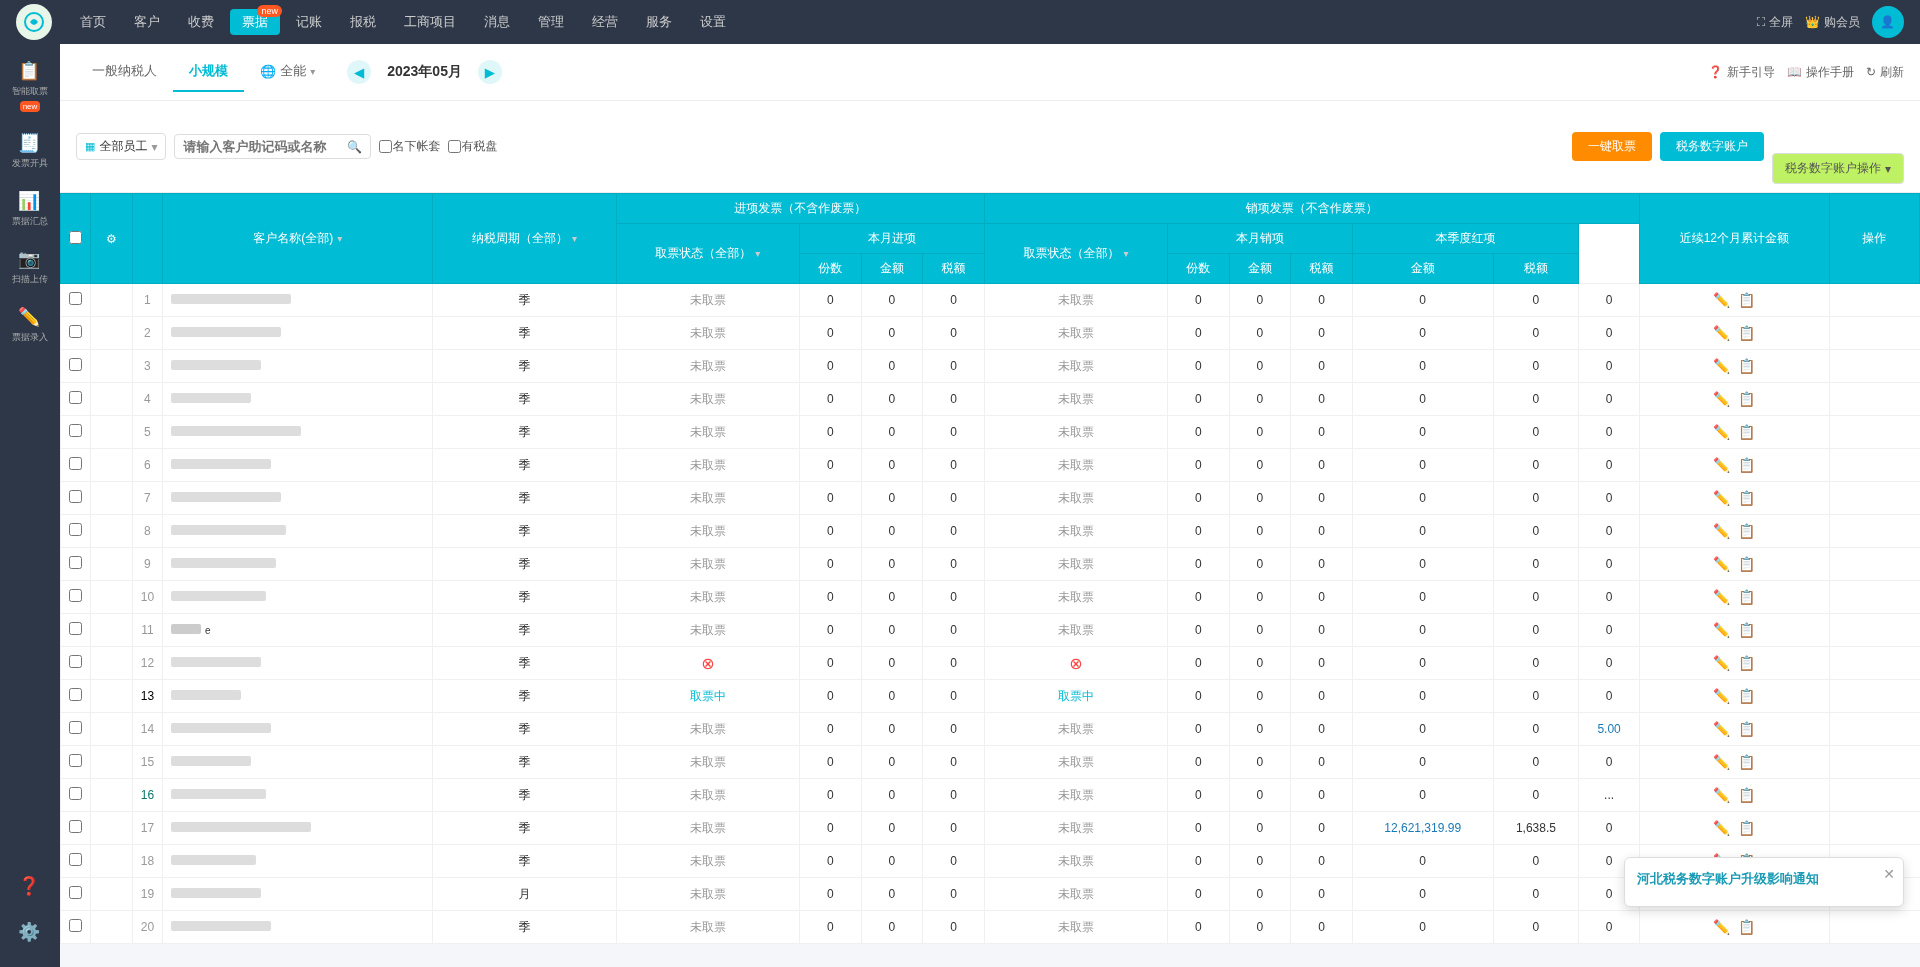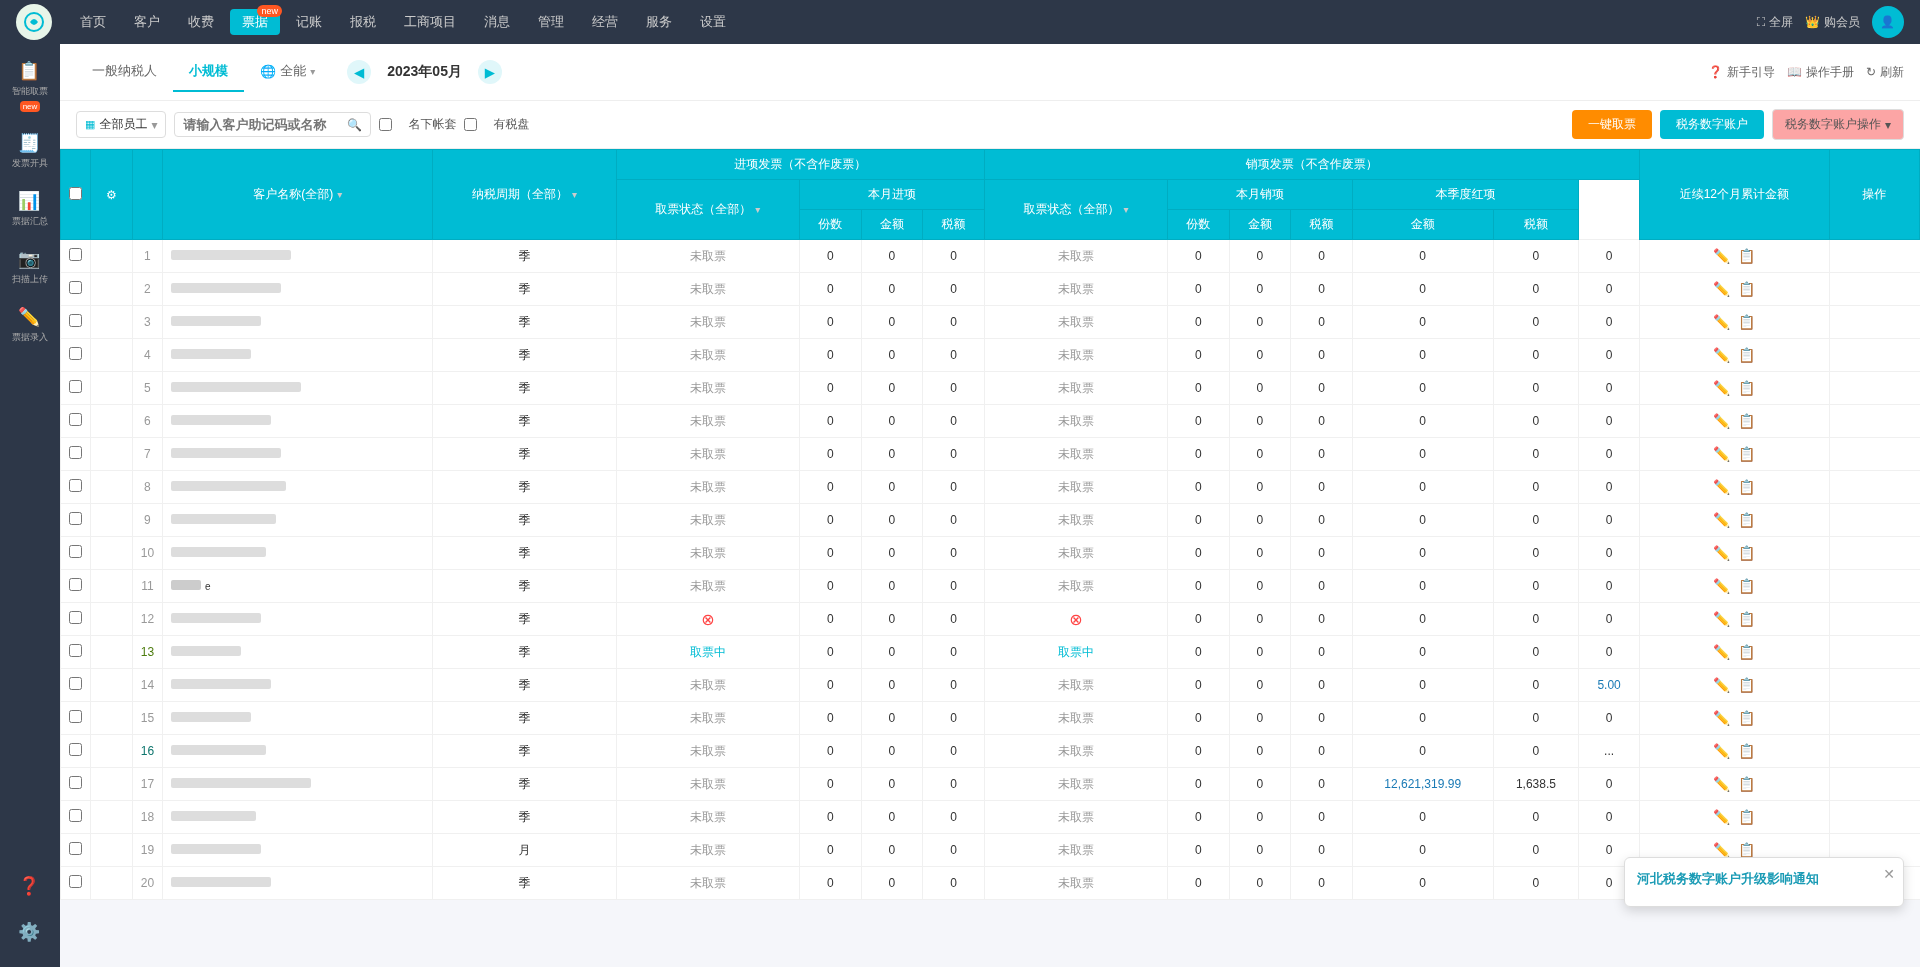--- a/index.html
+++ b/index.html
@@ -34,24 +34,24 @@
     .month-nav { display: flex; align-items: center; gap: 8px; background: #fff; }
     .month-btn { width: 24px; height: 24px; border-radius: 50%; background: #e0f7fa; border: none; cursor: pointer; display: flex; align-items: center; justify-content: center; color: #00bcd4; }
     .month-display { font-size: 14px; font-weight: bold; color: #333; padding: 0 8px; }
 
     
     .filter-bar { background: #fff; padding: 8px 16px; display: flex; align-items: center; gap: 8px; border-bottom: 1px solid #eee; }
     .filter-select { display: flex; align-items: center; gap: 4px; border: 1px solid #ddd; border-radius: 4px; padding: 4px 8px; font-size: 12px; cursor: pointer; background: #fff; }
     .filter-select .arrow { color: #999; }
     .search-box { display: flex; align-items: center; border: 1px solid #ddd; border-radius: 4px; padding: 4px 8px; background: #fff; gap: 4px; }
     .search-box input { border: none; outline: none; font-size: 13px; width: 160px; color: #999; font-weight: bold; }
-    .checkbox-label { display: flex; align-items: center; gap: 16px; cursor: pointer; font-size: 12px; color: #555; }
+    .checkbox-label { display: flex; align-items: center; gap: 0; cursor: pointer; font-size: 12px; color: #555; }
     .btn-primary { background: #ff8c00; color: #fff; border: none; border-radius: 4px; padding: 6px 16px; cursor: pointer; font-size: 12px; white-space: nowrap; }
     .btn-secondary { background: #00bcd4; color: #fff; border: none; border-radius: 4px; padding: 6px 16px; cursor: pointer; font-size: 12px; white-space: nowrap; }
-    .btn-outline { background: #fca5a5; color: #555; border: 1px solid #ddd; border-radius: 4px; padding: 6px 12px; cursor: pointer; font-size: 12px; display: flex; align-items: center; gap: 4px; }
+    .btn-outline { background: #bef264; color: #555; border: 1px solid #ddd; border-radius: 4px; padding: 6px 12px; cursor: pointer; font-size: 12px; display: flex; align-items: center; gap: 4px; margin-top: 44px; }
 
     
     .table-container { flex: 1; overflow: auto; padding: 0; }
     table { width: 100%; border-collapse: collapse; font-size: 12px; background: #fff; }
     thead tr th { background: #00bcd4; color: #fff; padding: 6px 8px; text-align: center; border: 1px solid #00acc1; font-weight: normal; white-space: nowrap; }
     tbody tr { border-bottom: 1px solid #f0f0f0; }
     tbody tr td { padding: 6px 8px; text-align: center; border: 1px solid #f0f0f0; white-space: nowrap; color: #333; }
     .col-name { text-align: left; max-width: 200px; overflow: hidden; }
     .action-btn { background: none; border: none; cursor: pointer; color: #666; font-size: 14px; padding: 2px; }
     .filter-icon { color: #ccc; font-size: 10px; margin-left: 2px; }
@@ -544,21 +544,21 @@
     <td>0</td>
     <td style="">0</td>
     <td>
       <button class="action-btn" title="编辑">✏️</button>
       <button class="action-btn" title="复制">📋</button>
     </td>
   </tr>
             <tr>
     <td><input type="checkbox" style=""></td>
     <td></td>
-    <td style="color:#4d7c0f;">13</td>
+    <td style="color:#000000;">13</td>
     <td class="col-name">
       <span style="background:#ddd;height:10px;border-radius:2px;display:inline-block;width:70px;"></span>
     </td>
     <td>季</td>
     <td><span style="color:#00bcd4;">取票中</span></td>
     <td>0</td>
     <td>0</td>
     <td>0</td>
     <td><span style="color:#00bcd4;">取票中</span></td>
     <td>0</td>

